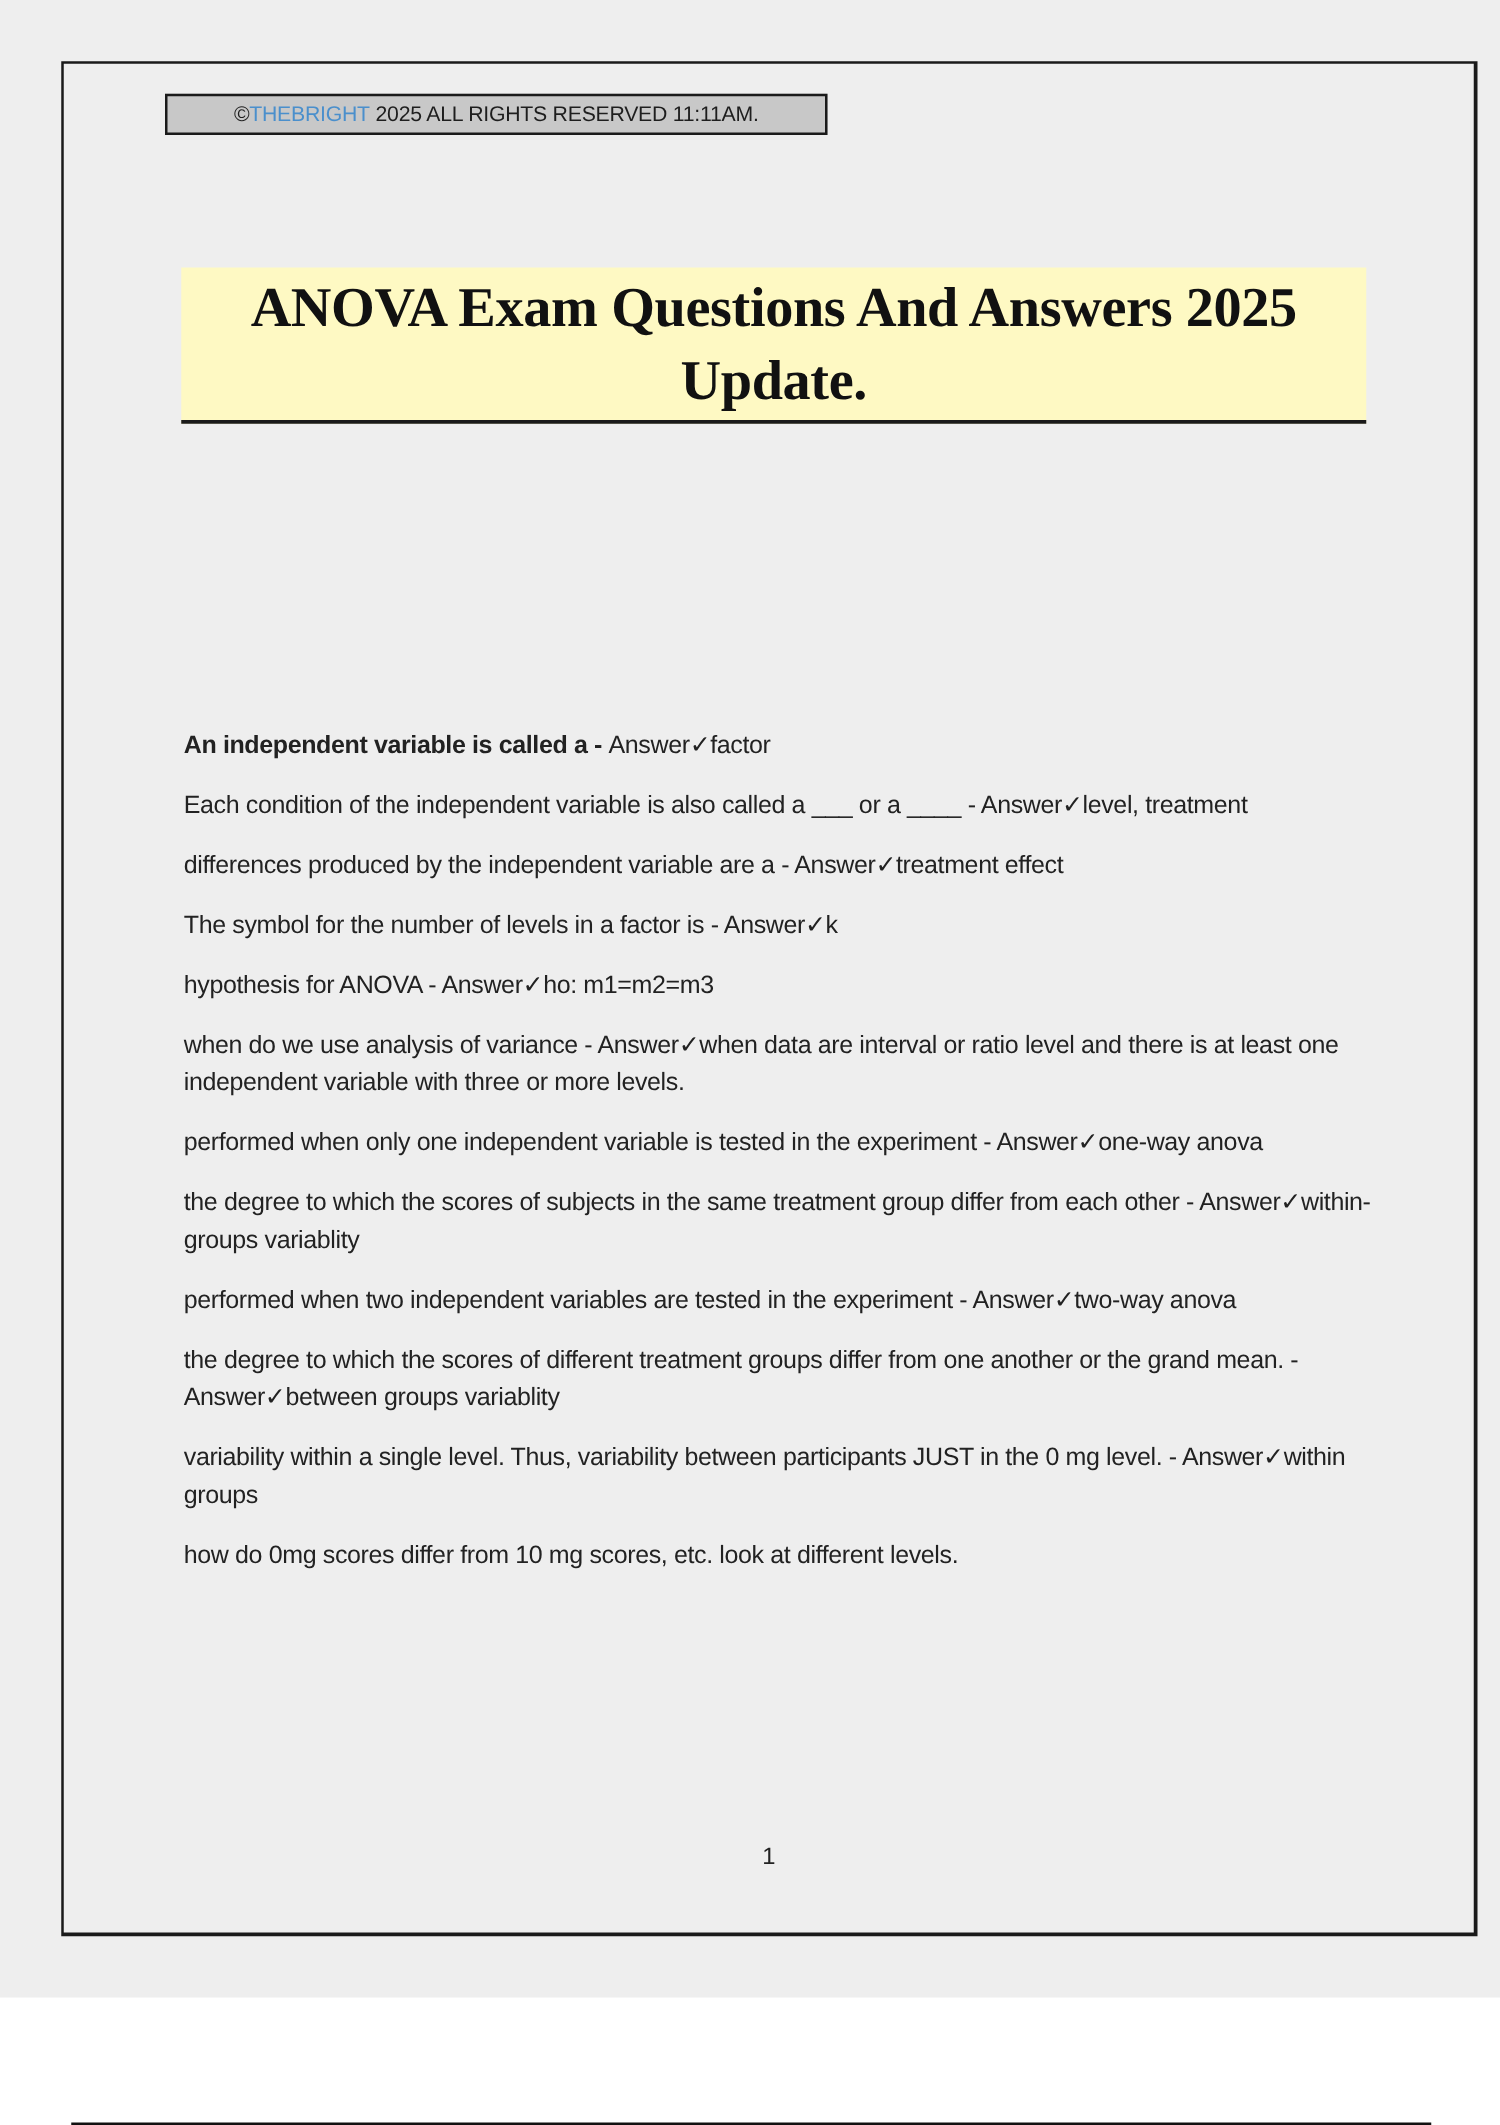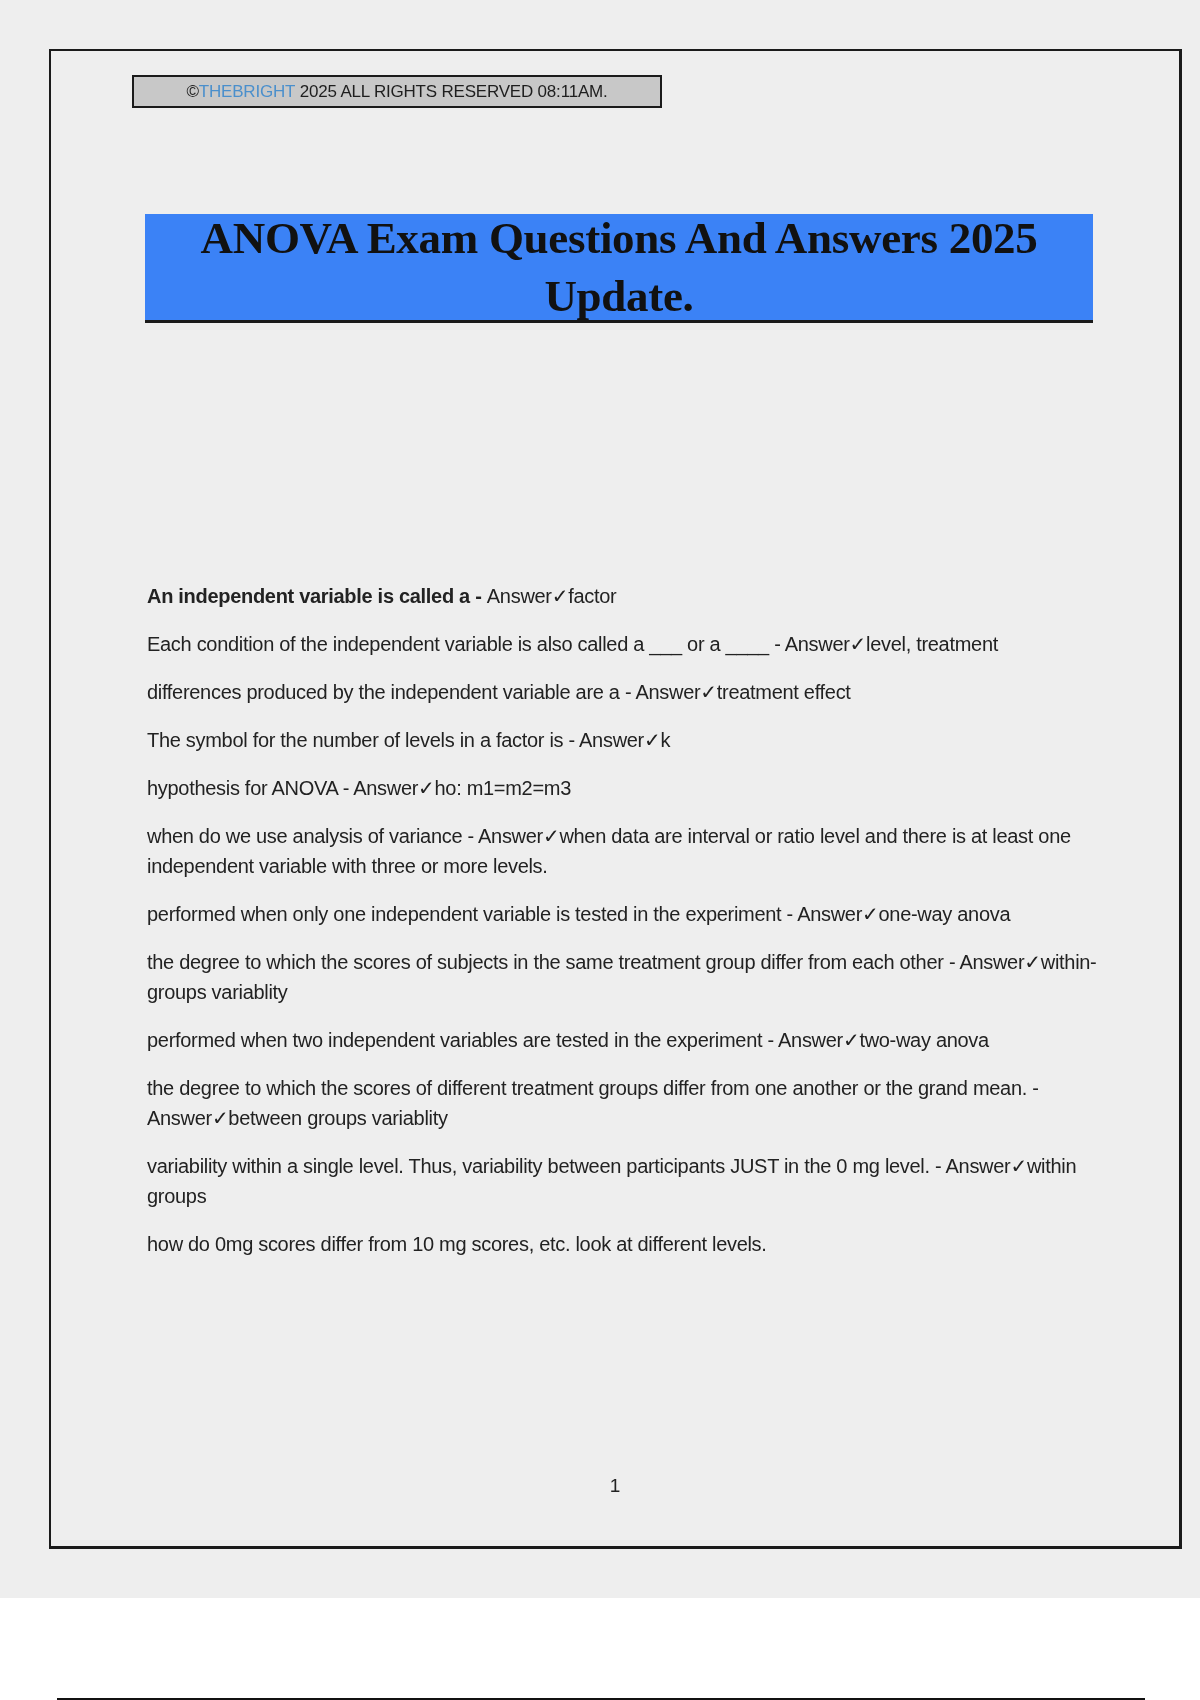--- a/index.html
+++ b/index.html
@@ -51,22 +51,22 @@
       white-space: nowrap;
     }
     .copyright-box .brand {
       color: #4a8fcc;
     }
     .title-box {
       position: absolute;
       left: 94px;
       top: 163px;
       width: 948px;
-      height: 109px;
-      background: #3b82f6;
+      height: 125px;
+      background: #fef9c3;
       border-bottom: 3px solid #1a1a1a;
       box-sizing: border-box;
       display: flex;
       align-items: center;
       justify-content: center;
       text-align: center;
     }
     .title-box h1 {
       margin: 0;
       font-family: "Liberation Serif", "DejaVu Serif", serif;
@@ -114,21 +114,21 @@
 </head>
 <body>
 
 <div class="viewer-bg"></div>
 
 <div class="page">
 
   <div class="copyright-box">
     <span>©</span>
       <span class="brand">THEBRIGHT</span>
-      <span style="white-space:pre"> 2025 ALL RIGHTS RESERVED 08:11AM.</span>
+      <span style="white-space:pre"> 2025 ALL RIGHTS RESERVED 11:11AM.</span>
   </div>
 
   <div class="title-box">
     <h1>ANOVA Exam Questions And Answers 2025 Update.</h1>
   </div>
 
   <div class="qa-list" id="qa-list">
       <p class="qa-item"><span style="white-space: pre-wrap; font-weight: bold;">An independent variable is called a - </span><span>Answer</span><span class="check">✓</span><span>factor</span></p>
       <p class="qa-item"><span style="white-space: pre-wrap;">Each condition of the independent variable is also called a ___ or a ____ - </span><span>Answer</span><span class="check">✓</span><span>level, treatment</span></p>
       <p class="qa-item"><span style="white-space: pre-wrap;">differences produced by the independent variable are a - </span><span>Answer</span><span class="check">✓</span><span>treatment effect</span></p>

